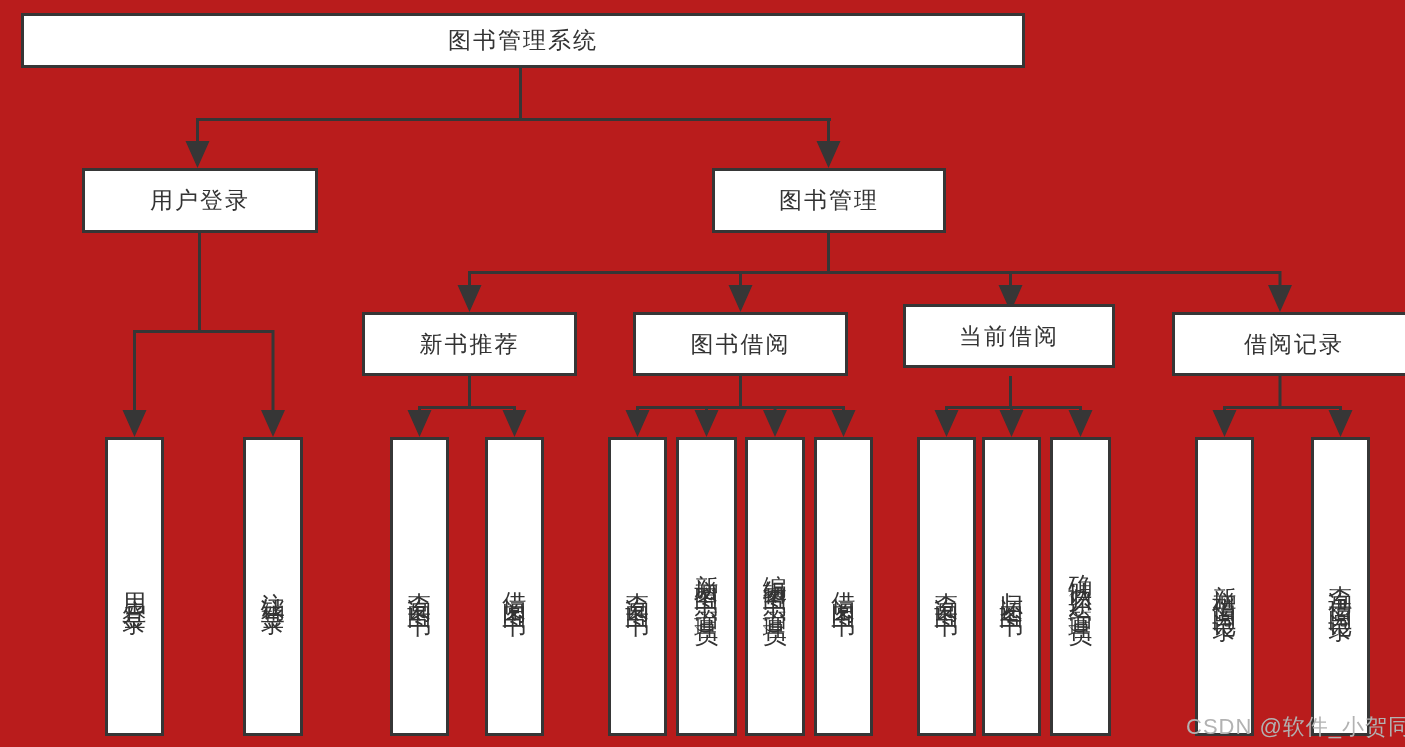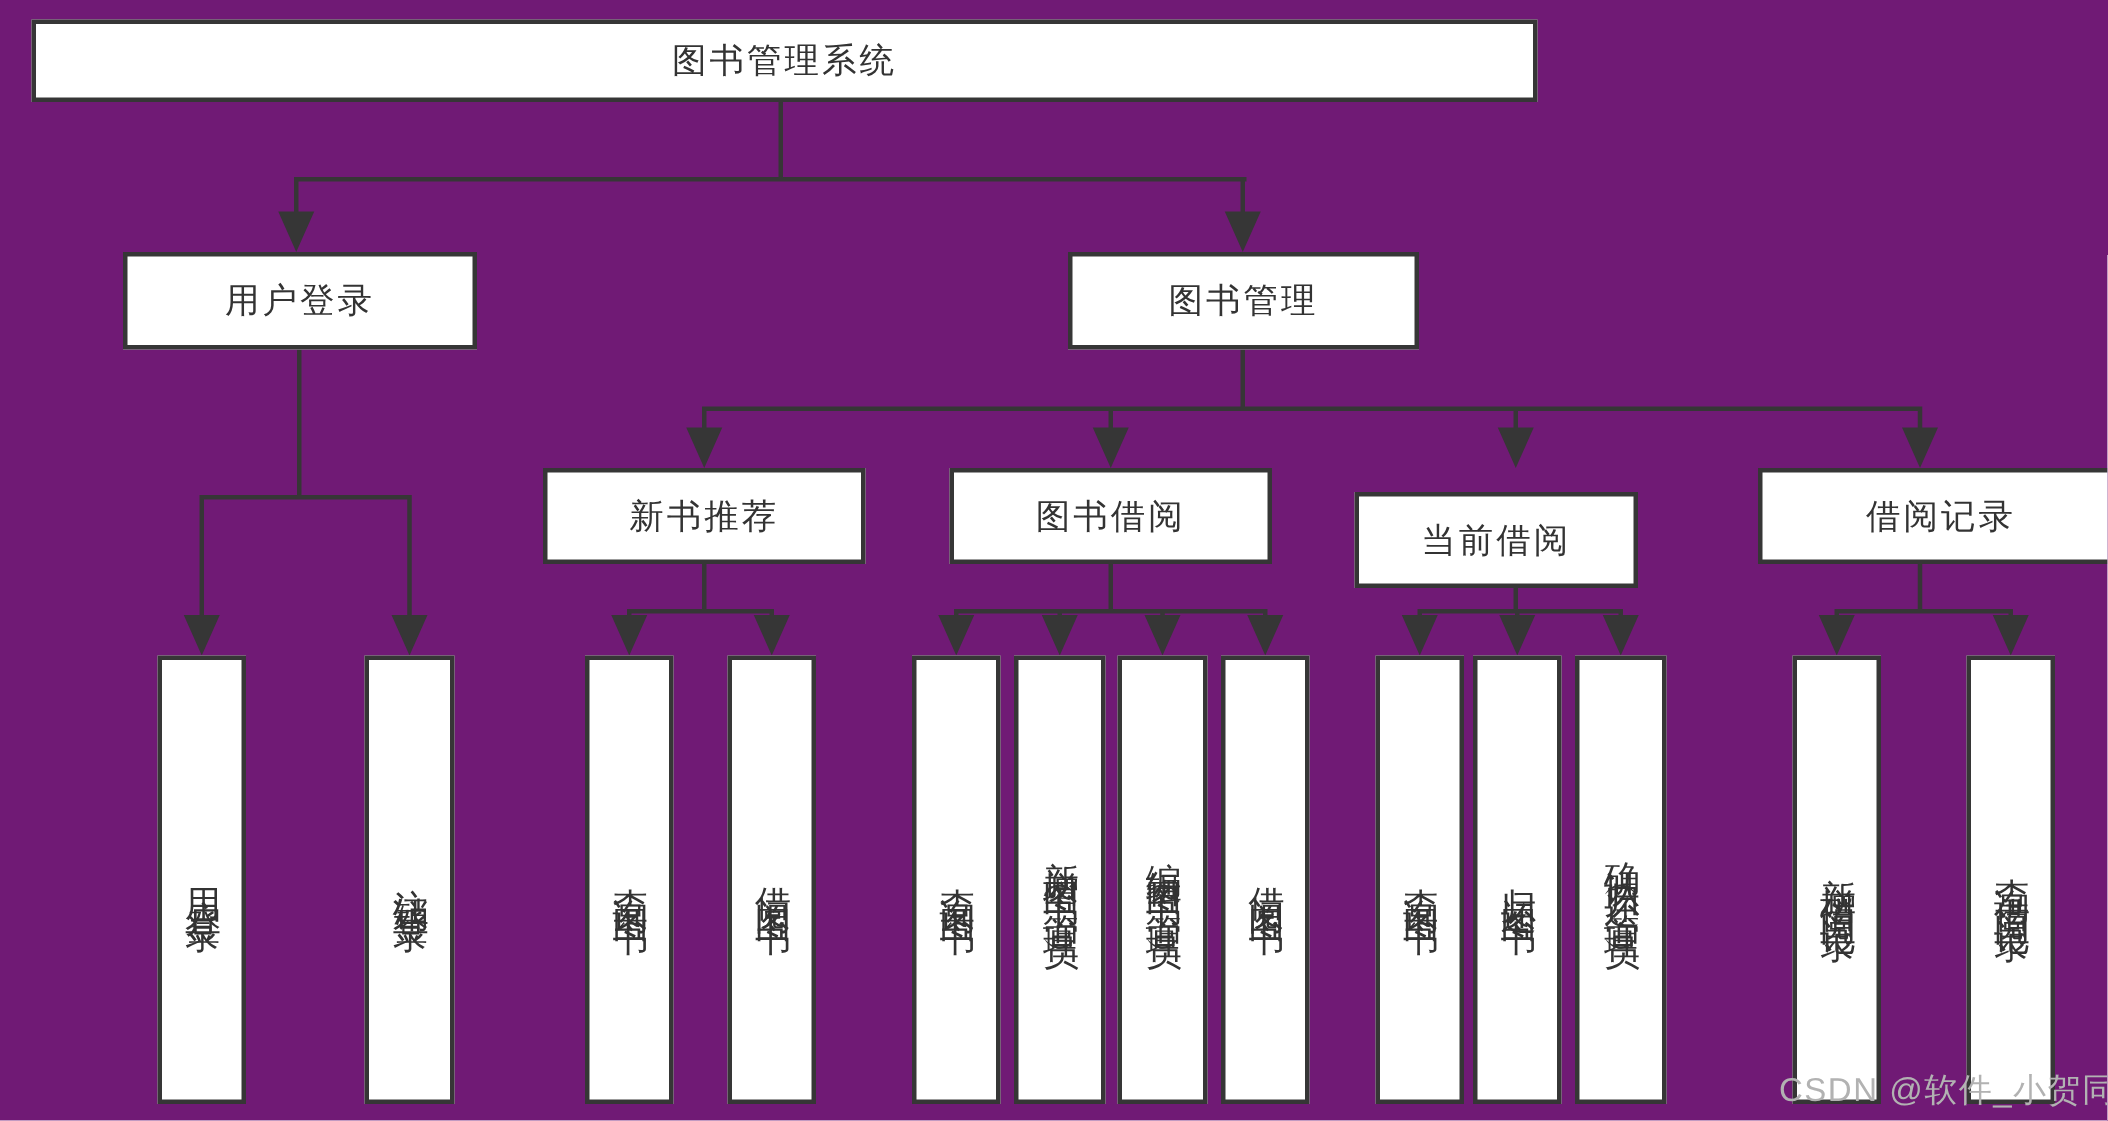--- a/index.html
+++ b/index.html
@@ -1,17 +1,17 @@
 <!DOCTYPE html>
 <html><head>
 <meta charset="utf-8">
 <style>
   html,body{margin:0;padding:0;background:#fff;}
   .stage{
-    position:relative;width:1405px;height:747px;background:#701a75;overflow:hidden;
+    position:relative;width:1405px;height:747px;background:#b91c1c;overflow:hidden;
     font-family:"Liberation Sans",sans-serif;
   }
   .wires{position:absolute;left:0;top:0;width:1405px;height:747px;z-index:0;}
   .box{
     position:absolute;box-sizing:border-box;background:#fff;
     border:3px solid #363636;color:#333333;z-index:1;
     display:flex;align-items:center;justify-content:center;
   }
   .hlabel{font-size:23px;letter-spacing:2px;white-space:nowrap;}
   .vtext{
@@ -83,21 +83,21 @@
   <div class="box hlabel" style="left:712px;top:168px;width:234px;height:65px">
     <span>图书管理</span>
   </div>
 
   <div class="box hlabel" style="left:362px;top:312px;width:215px;height:64px">
     <span>新书推荐</span>
   </div>
   <div class="box hlabel" style="left:633px;top:312px;width:215px;height:64px">
     <span>图书借阅</span>
   </div>
-  <div class="box hlabel" style="left:903px;top:328px;width:189px;height:64px">
+  <div class="box hlabel" style="left:903px;top:304px;width:212px;height:64px">
     <span>当前借阅</span>
   </div>
   <div class="box hlabel" style="left:1172px;top:312px;width:244px;height:64px">
     <span>借阅记录</span>
   </div>
 
   <div class="box" style="left:105px;top:437px;width:59px;height:299px">
     <span class="vtext">用户登录</span>
   </div>
   <div class="box" style="left:243px;top:437px;width:60px;height:299px">

